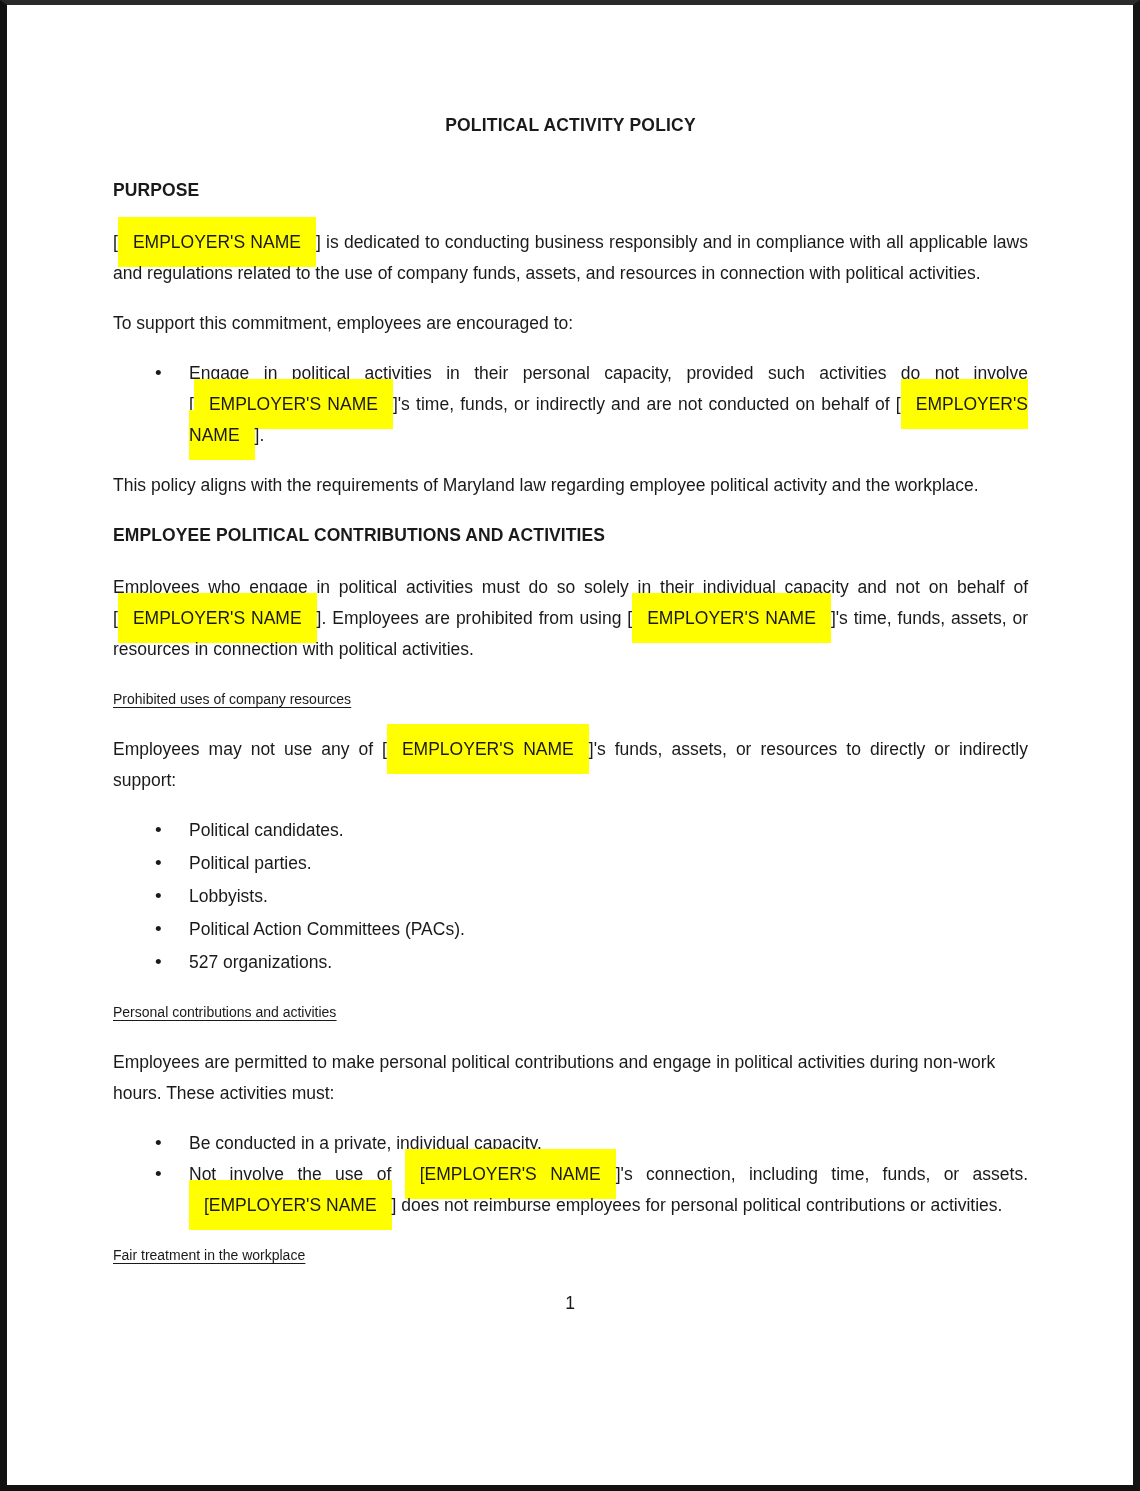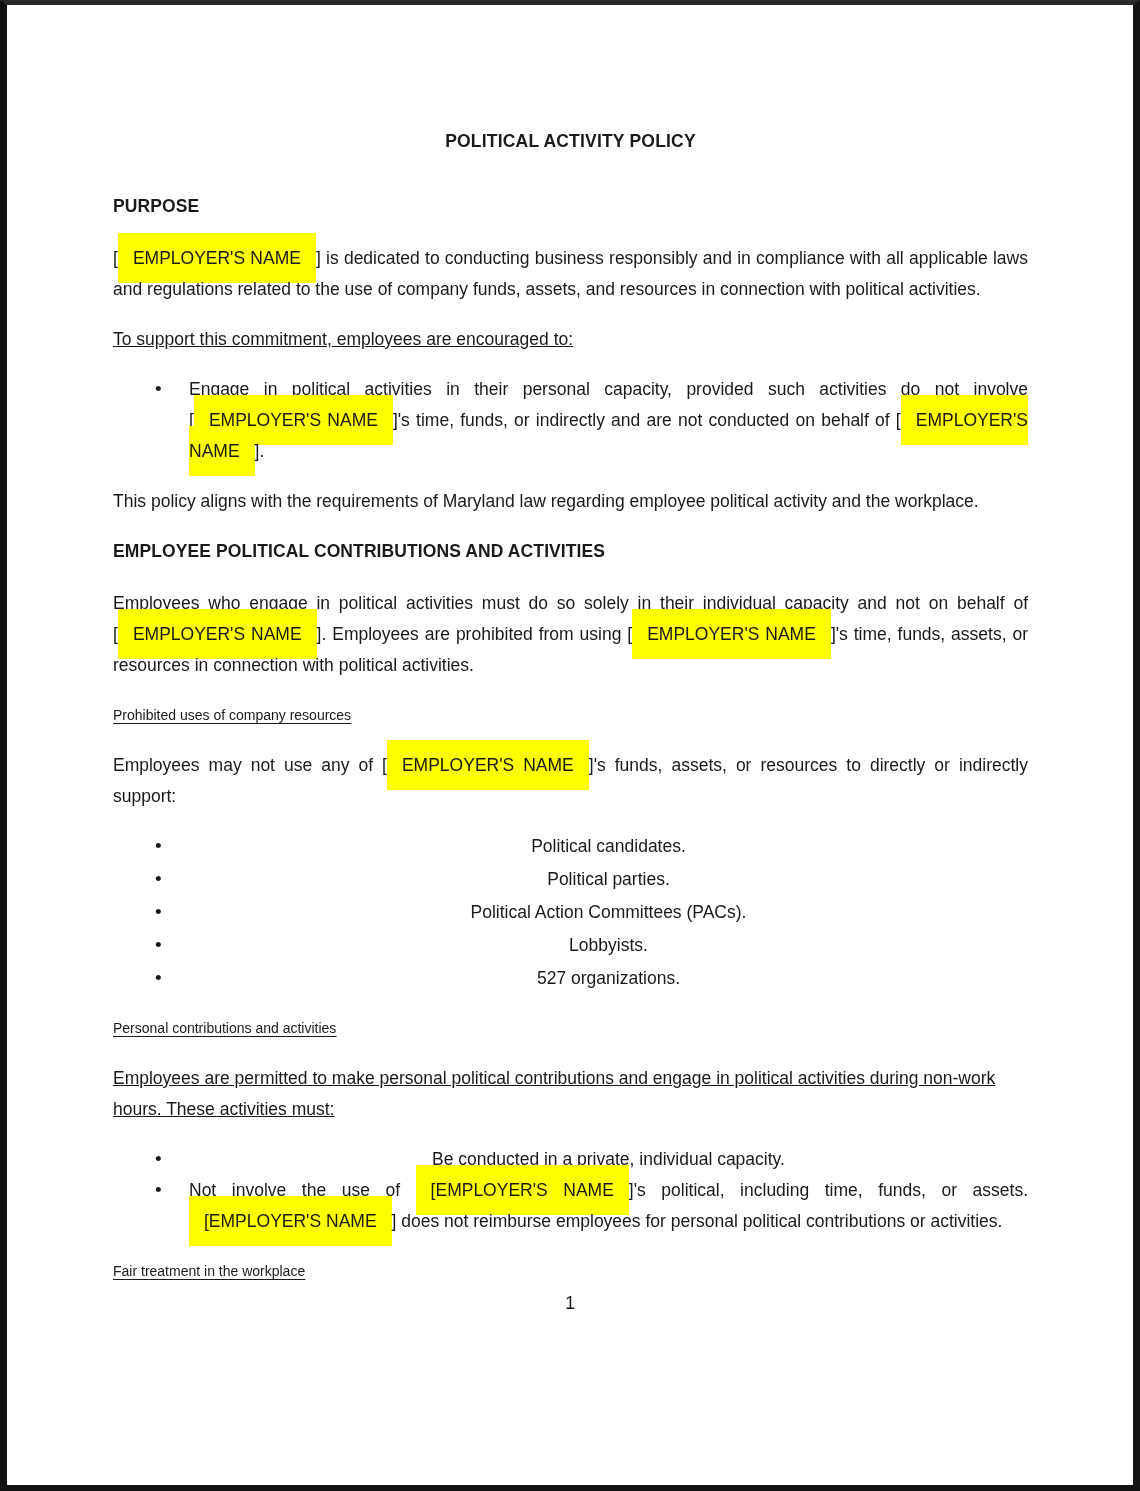--- a/index.html
+++ b/index.html
@@ -46,21 +46,21 @@
     color: #1a1a1a;
     font-size: 17.5px;
     line-height: 31px;
   }
 
   .doc-title {
     text-align: center;
     font-weight: bold;
     font-size: 17.5px;
     letter-spacing: 0.2px;
-    margin: 16px 0 34px 0;
+    margin: 0 0 34px 0;
   }
 
   .section-heading {
     font-weight: bold;
     font-size: 17.5px;
     margin: 16px 0 21px 0;
     letter-spacing: 0.1px;
   }
 
   .sub-heading {
@@ -74,21 +74,20 @@
   .sub-heading span { text-decoration: underline; text-underline-offset: 3px; }
 
   p.body-text {
     margin: 0 0 19px 0;
     text-align: justify;
     text-justify: inter-word;
     line-height: 31px;
   }
   p.body-text.nojustify {
     text-align: left;
-    text-decoration: underline;
   }
 
   ul.bullets {
     list-style: none;
     margin: 0 0 19px 0;
     padding: 0;
   }
   ul.bullets > li {
     position: relative;
     padding-left: 76px;   
@@ -100,21 +99,21 @@
   ul.bullets > li.tight { margin-bottom: 2px; }
   ul.bullets > li::before {
     content: "\2022";
     position: absolute;
     left: 42px;           
     top: -1px;
     font-size: 19px;
     line-height: 31px;
     color: #1a1a1a;
   }
-  ul.bullets > li.nojustify { text-align: center; }
+  ul.bullets > li.nojustify { text-align: left; }
 
   mark.hl {
     background: #ffff00;
     color: #1a1a1a;
     padding: 15px;
   }
 
   .page-number {
     position: absolute;
     left: 0;
@@ -151,32 +150,32 @@
 
       <p class="body-text"><span>Employees who engage in political activities must do so solely in their individual capacity and not on behalf of [</span><mark class="hl">EMPLOYER'S NAME</mark><span>]. Employees are prohibited from using [</span><mark class="hl">EMPLOYER'S NAME</mark><span>]'s time, funds, assets, or resources in connection with political activities.</span></p>
 
       <div class="sub-heading"><span>Prohibited uses of company resources</span></div>
 
       <p class="body-text"><span>Employees may not use any of [</span><mark class="hl">EMPLOYER'S NAME</mark><span>]'s funds, assets, or resources to directly or indirectly support:</span></p>
 
       <ul class="bullets">
         <li class="nojustify tight"><span>Political candidates.</span></li>
         <li class="nojustify tight"><span>Political parties.</span></li>
+        <li class="nojustify tight"><span>Lobbyists.</span></li>
         <li class="nojustify tight"><span>Political Action Committees (PACs).</span></li>
-        <li class="nojustify tight"><span>Lobbyists.</span></li>
         <li class="nojustify tight"><span>527 organizations.</span></li>
       </ul>
 
       <div class="sub-heading"><span>Personal contributions and activities</span></div>
 
       <p class="body-text nojustify">Employees are permitted to make personal political contributions and engage in political activities during non-work hours. These activities must:</p>
 
       <ul class="bullets">
         <li class="nojustify"><span>Be conducted in a private, individual capacity.</span></li>
-        <li><span>Not involve the use of </span><mark class="hl">[EMPLOYER'S NAME</mark><span>]'s political, including time, funds, or assets. </span><mark class="hl">[EMPLOYER'S NAME</mark><span>] does not reimburse employees for personal political contributions or activities.</span></li>
+        <li><span>Not involve the use of </span><mark class="hl">[EMPLOYER'S NAME</mark><span>]'s connection, including time, funds, or assets. </span><mark class="hl">[EMPLOYER'S NAME</mark><span>] does not reimburse employees for personal political contributions or activities.</span></li>
       </ul>
 
       <div class="sub-heading"><span>Fair treatment in the workplace</span></div>
 
     </div>
 
     <div class="page-number">1</div>
 
   </div>
 </div>

